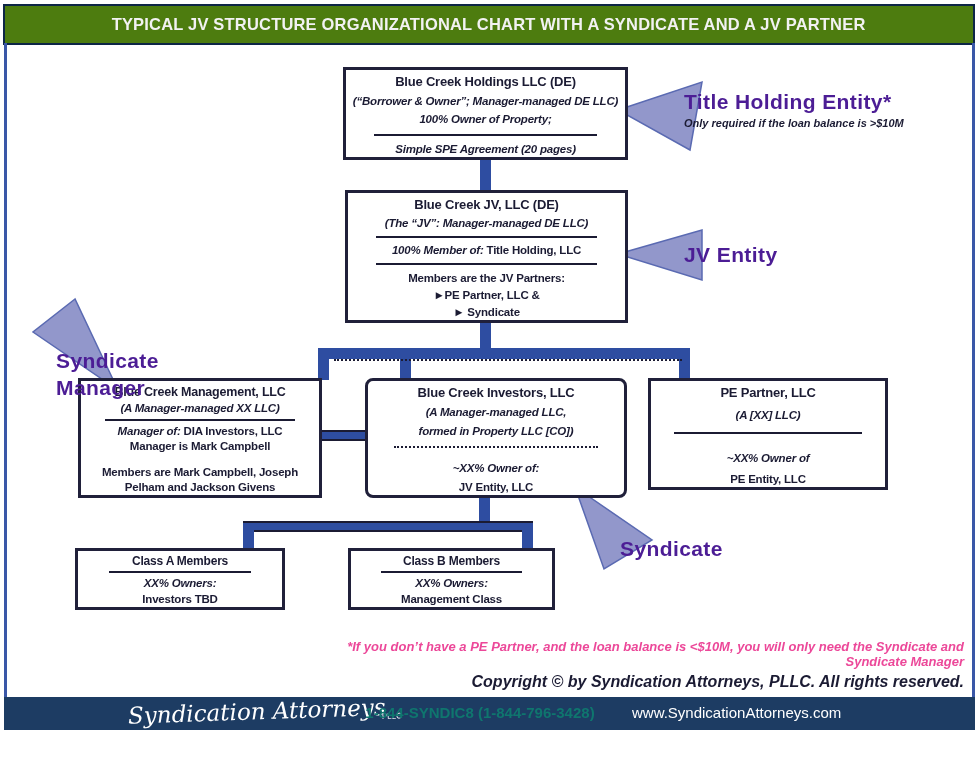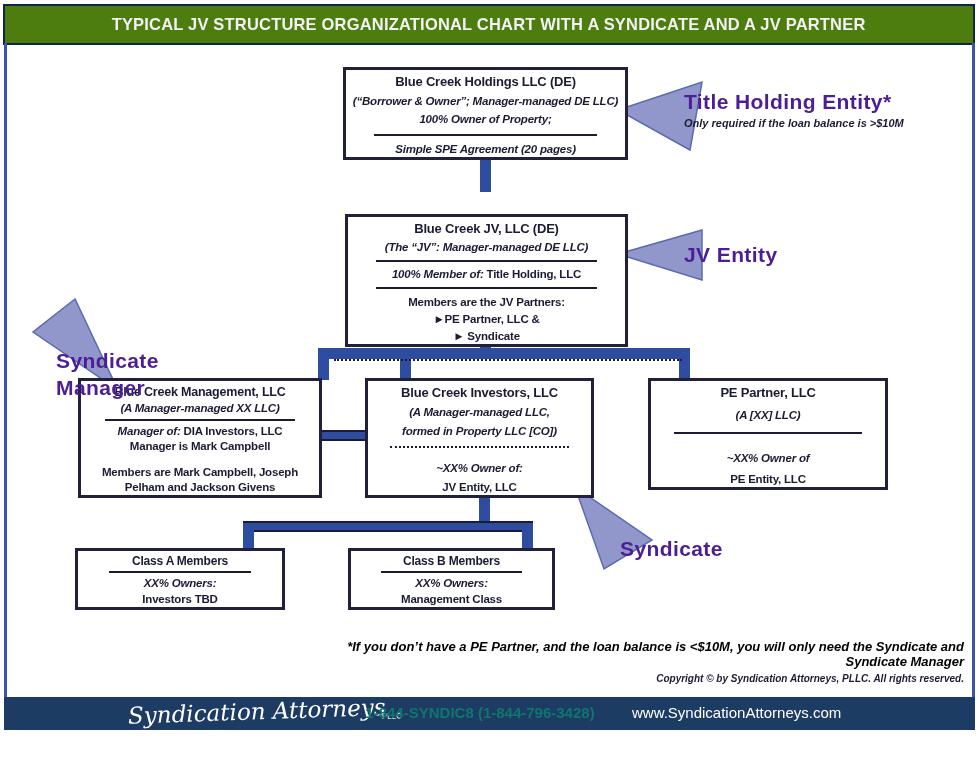--- a/index.html
+++ b/index.html
@@ -26,23 +26,23 @@
   .conn{position:absolute;background:#2e4da1;z-index:1;}
   .conn.outlined{border-top:2px solid #1b1b33;border-bottom:2px solid #1b1b33;box-sizing:border-box;}
   .dotline{position:absolute;border-top:2px dotted #1b1b33;z-index:1;}
   
   .callout{position:absolute;color:#4c1d95;font-size:21px;letter-spacing:.4px;font-weight:600;z-index:4;white-space:nowrap;}
   .callout.wrap{white-space:normal;width:120px;line-height:1.3;}
   .callout-note{position:absolute;color:#1b1b33;font-size:11px;font-weight:700;font-style:italic;z-index:4;}
   .arrows{position:absolute;left:0;top:0;z-index:2;pointer-events:none;}
   
   .footnote{position:absolute;right:16px;top:639px;width:660px;text-align:right;
-            font-size:13px;font-weight:700;font-style:italic;color:#000000;}
+            font-size:13px;font-weight:700;font-style:italic;color:#ec4899;}
   .copyright{position:absolute;right:16px;top:673px;text-align:center;
-             font-size:10px;font-weight:700;font-style:italic;color:#1b1b33;}
+             font-size:16px;font-weight:700;font-style:italic;color:#1b1b33;}
   
   .logo{position:absolute;left:128px;top:698px;color:#ffffff;
         font-family:"DejaVu Serif",serif;font-style:italic;font-size:23px;transform:rotate(-2deg);z-index:5;}
   .logo-suffix{font-size:8px;font-family:"Liberation Sans",sans-serif;font-style:normal;
                position:relative;top:4px;left:-4px;}
   .phone{position:absolute;left:340px;top:704px;width:280px;text-align:center;color:#0f766e;
          font-size:15px;font-weight:700;z-index:5;}
   .website{position:absolute;left:632px;top:704px;color:#fff;font-size:15px;font-weight:400;z-index:5;}
 </style>
 </head>
@@ -83,41 +83,41 @@
   <div class="callout" style="left:620px;top:537px;">Syndicate</div>
 
   <div class="box" style="left:343px;top:67px;width:285px;height:93px;">
     <div class="t">Blue Creek Holdings LLC (DE)</div>
     <div class="l i">(“Borrower &amp; Owner”; Manager-managed DE  LLC)</div>
     <div class="l i">100% Owner of Property;</div>
     <div class="sep"></div>
     <div class="l i">Simple SPE Agreement (20 pages)</div>
   </div>
 
-  <div class="box" style="left:345px;top:190px;width:283px;height:133px;margin-top:24px;">
+  <div class="box" style="left:345px;top:190px;width:283px;height:133px;">
     <div class="t">Blue Creek JV, LLC (DE)</div>
     <div class="l i">(The “JV”: Manager-managed DE LLC)</div>
     <div class="sep"></div>
     <div class="l"><span class="i">100% Member of:</span><span> Title Holding, LLC</span></div>
     <div class="sep"></div>
     <div class="l">Members are the JV Partners:</div>
     <div class="l">►PE Partner, LLC &amp;</div>
     <div class="l">► Syndicate</div>
   </div>
 
   <div class="box" style="left:78px;top:378px;width:244px;height:120px;">
     <div class="t" style="font-size:12.5px;">Blue Creek Management, LLC</div>
     <div class="l i">(A Manager-managed XX LLC)</div>
     <div class="sep"></div>
     <div class="l"><span class="i">Manager of:</span><span> DIA Investors, LLC</span></div>
     <div class="l">Manager is Mark Campbell</div>
     <div class="l" style="padding:0 4px;margin-top:12px;">Members are Mark Campbell, Joseph Pelham and Jackson Givens</div>
   </div>
 
-  <div class="box" style="left:365px;top:378px;width:229px;height:120px;">
+  <div class="box" style="left:365px;top:378px;width:262px;height:120px;border-radius:8px;">
     <div class="t">Blue Creek Investors, LLC</div>
     <div class="l i">(A Manager-managed LLC,</div>
     <div class="l i">formed in Property LLC [CO])</div>
     <div class="sep dot"></div>
     <div class="l i gap">~XX% Owner of:</div>
     <div class="l">JV Entity, LLC</div>
   </div>
 
   <div class="box" style="left:648px;top:378px;width:240px;height:112px;">
     <div class="t">PE Partner, LLC</div>

